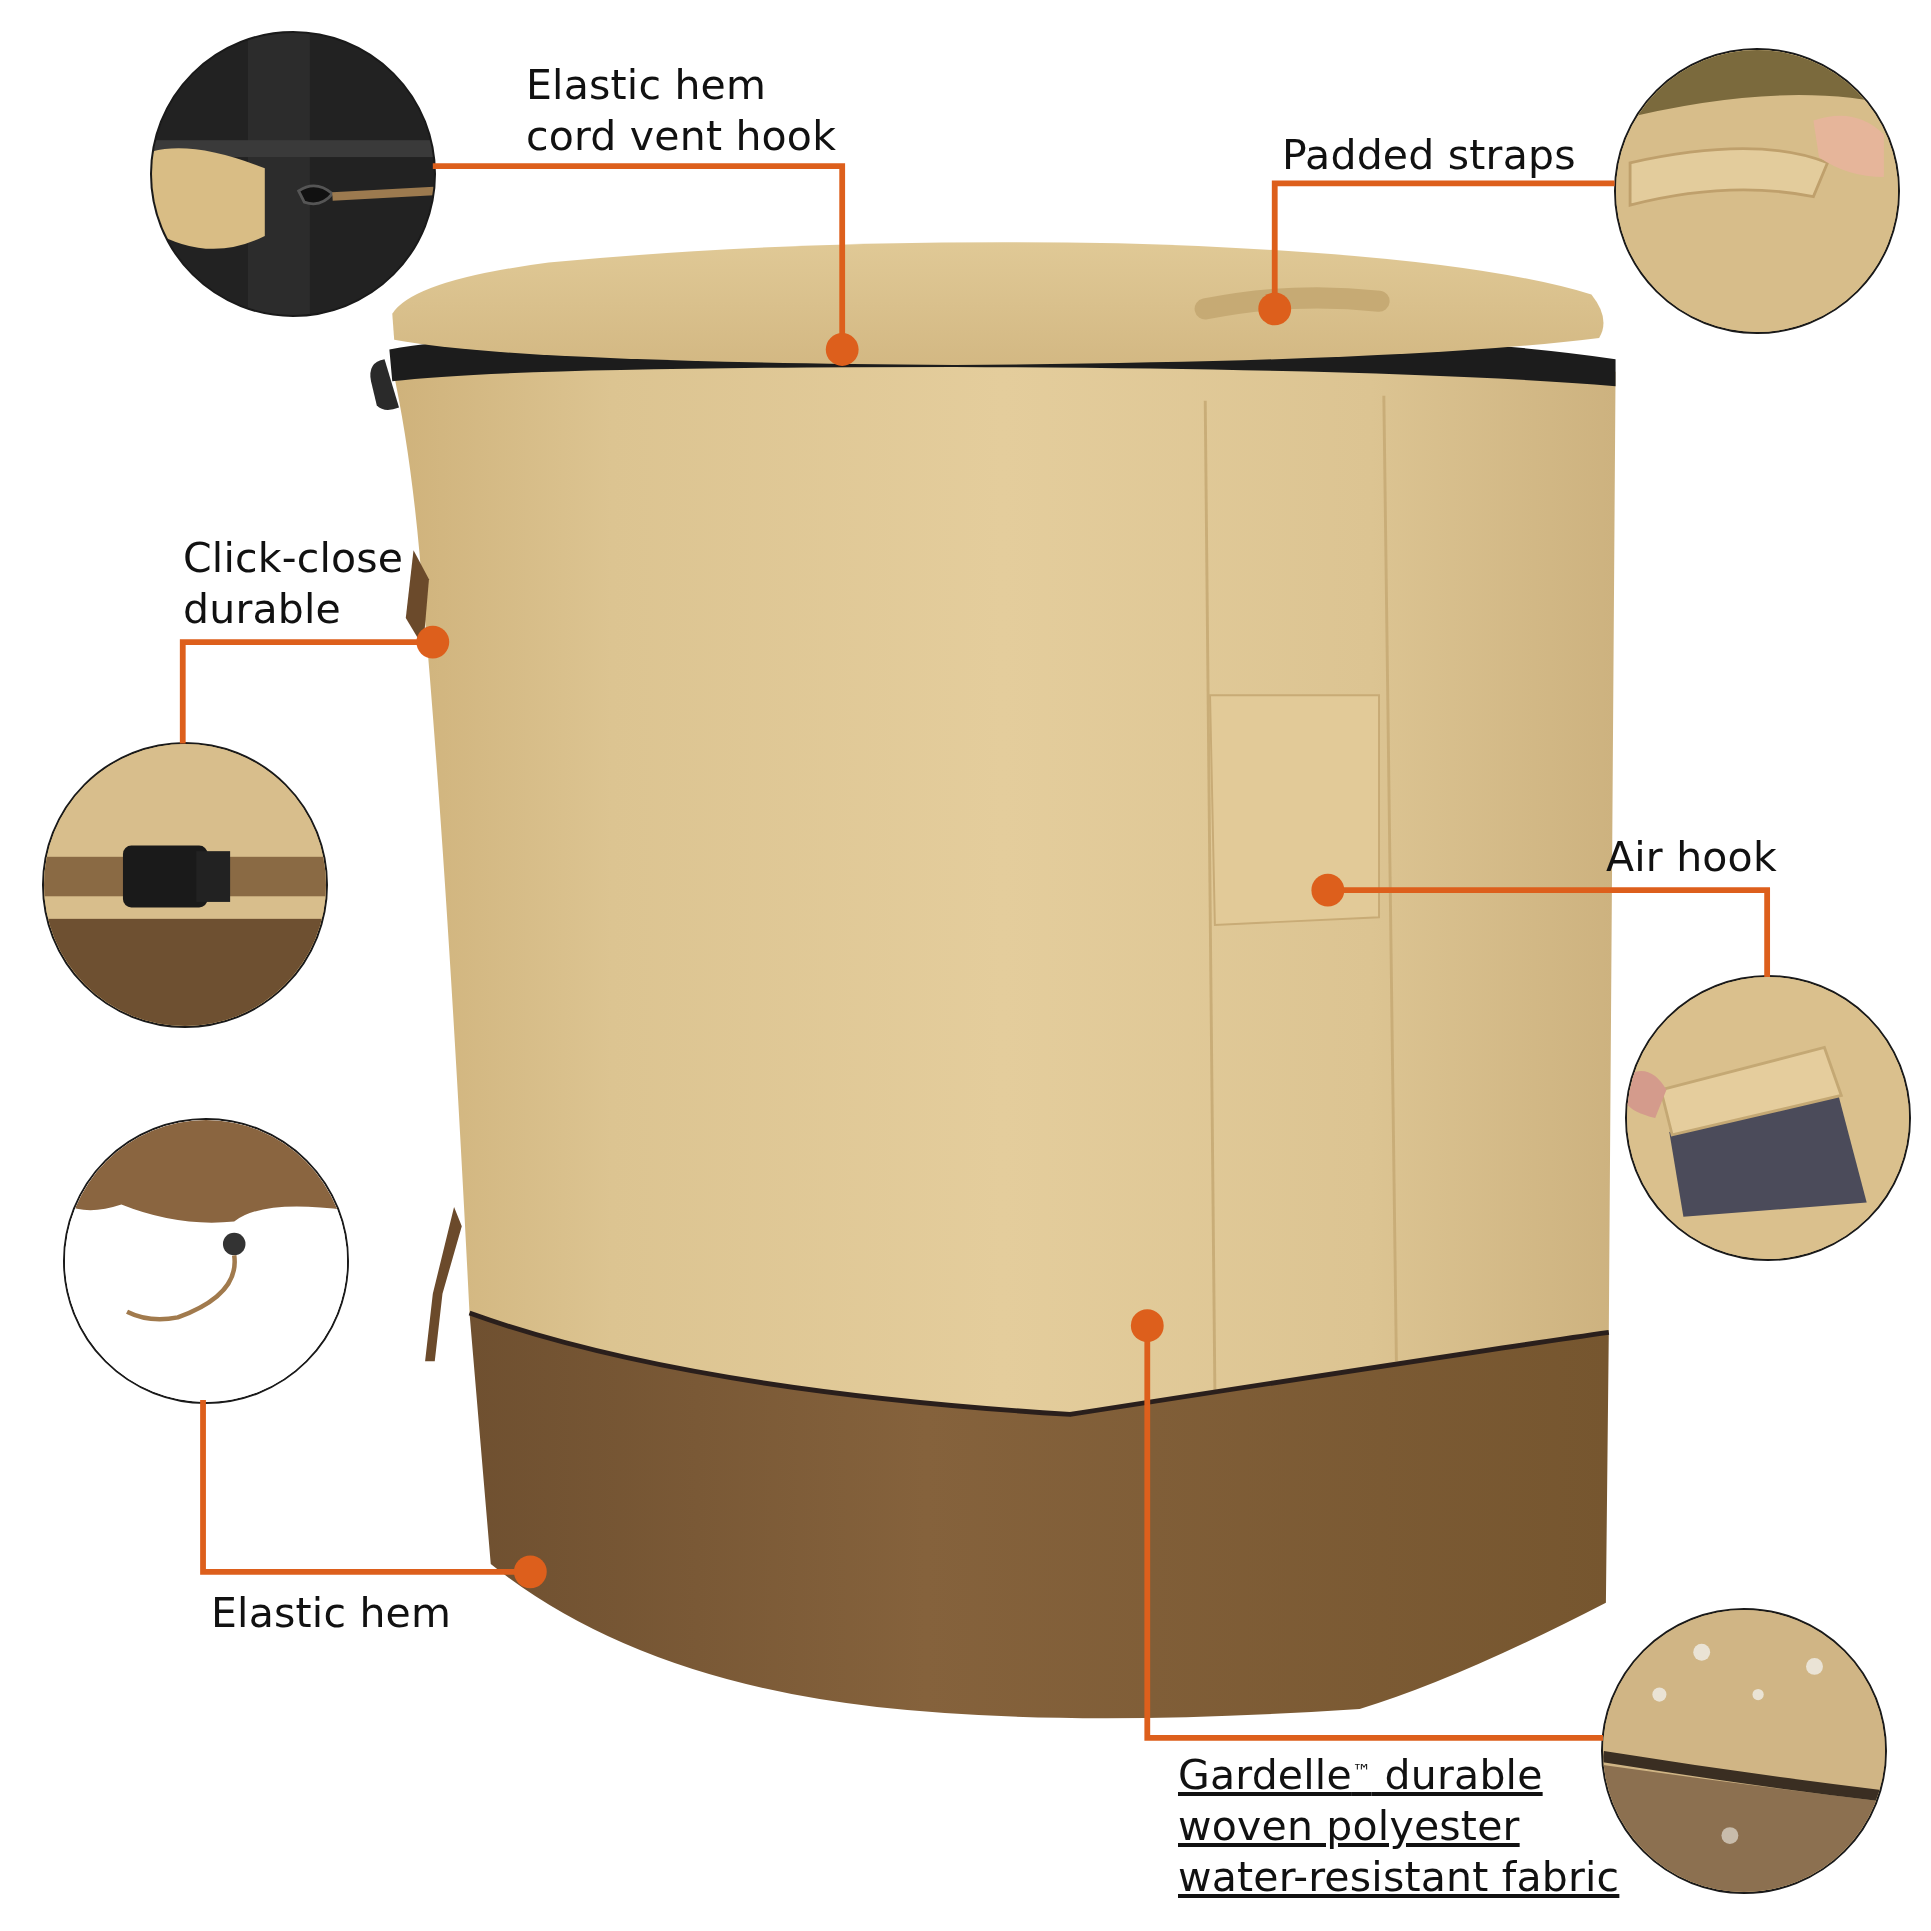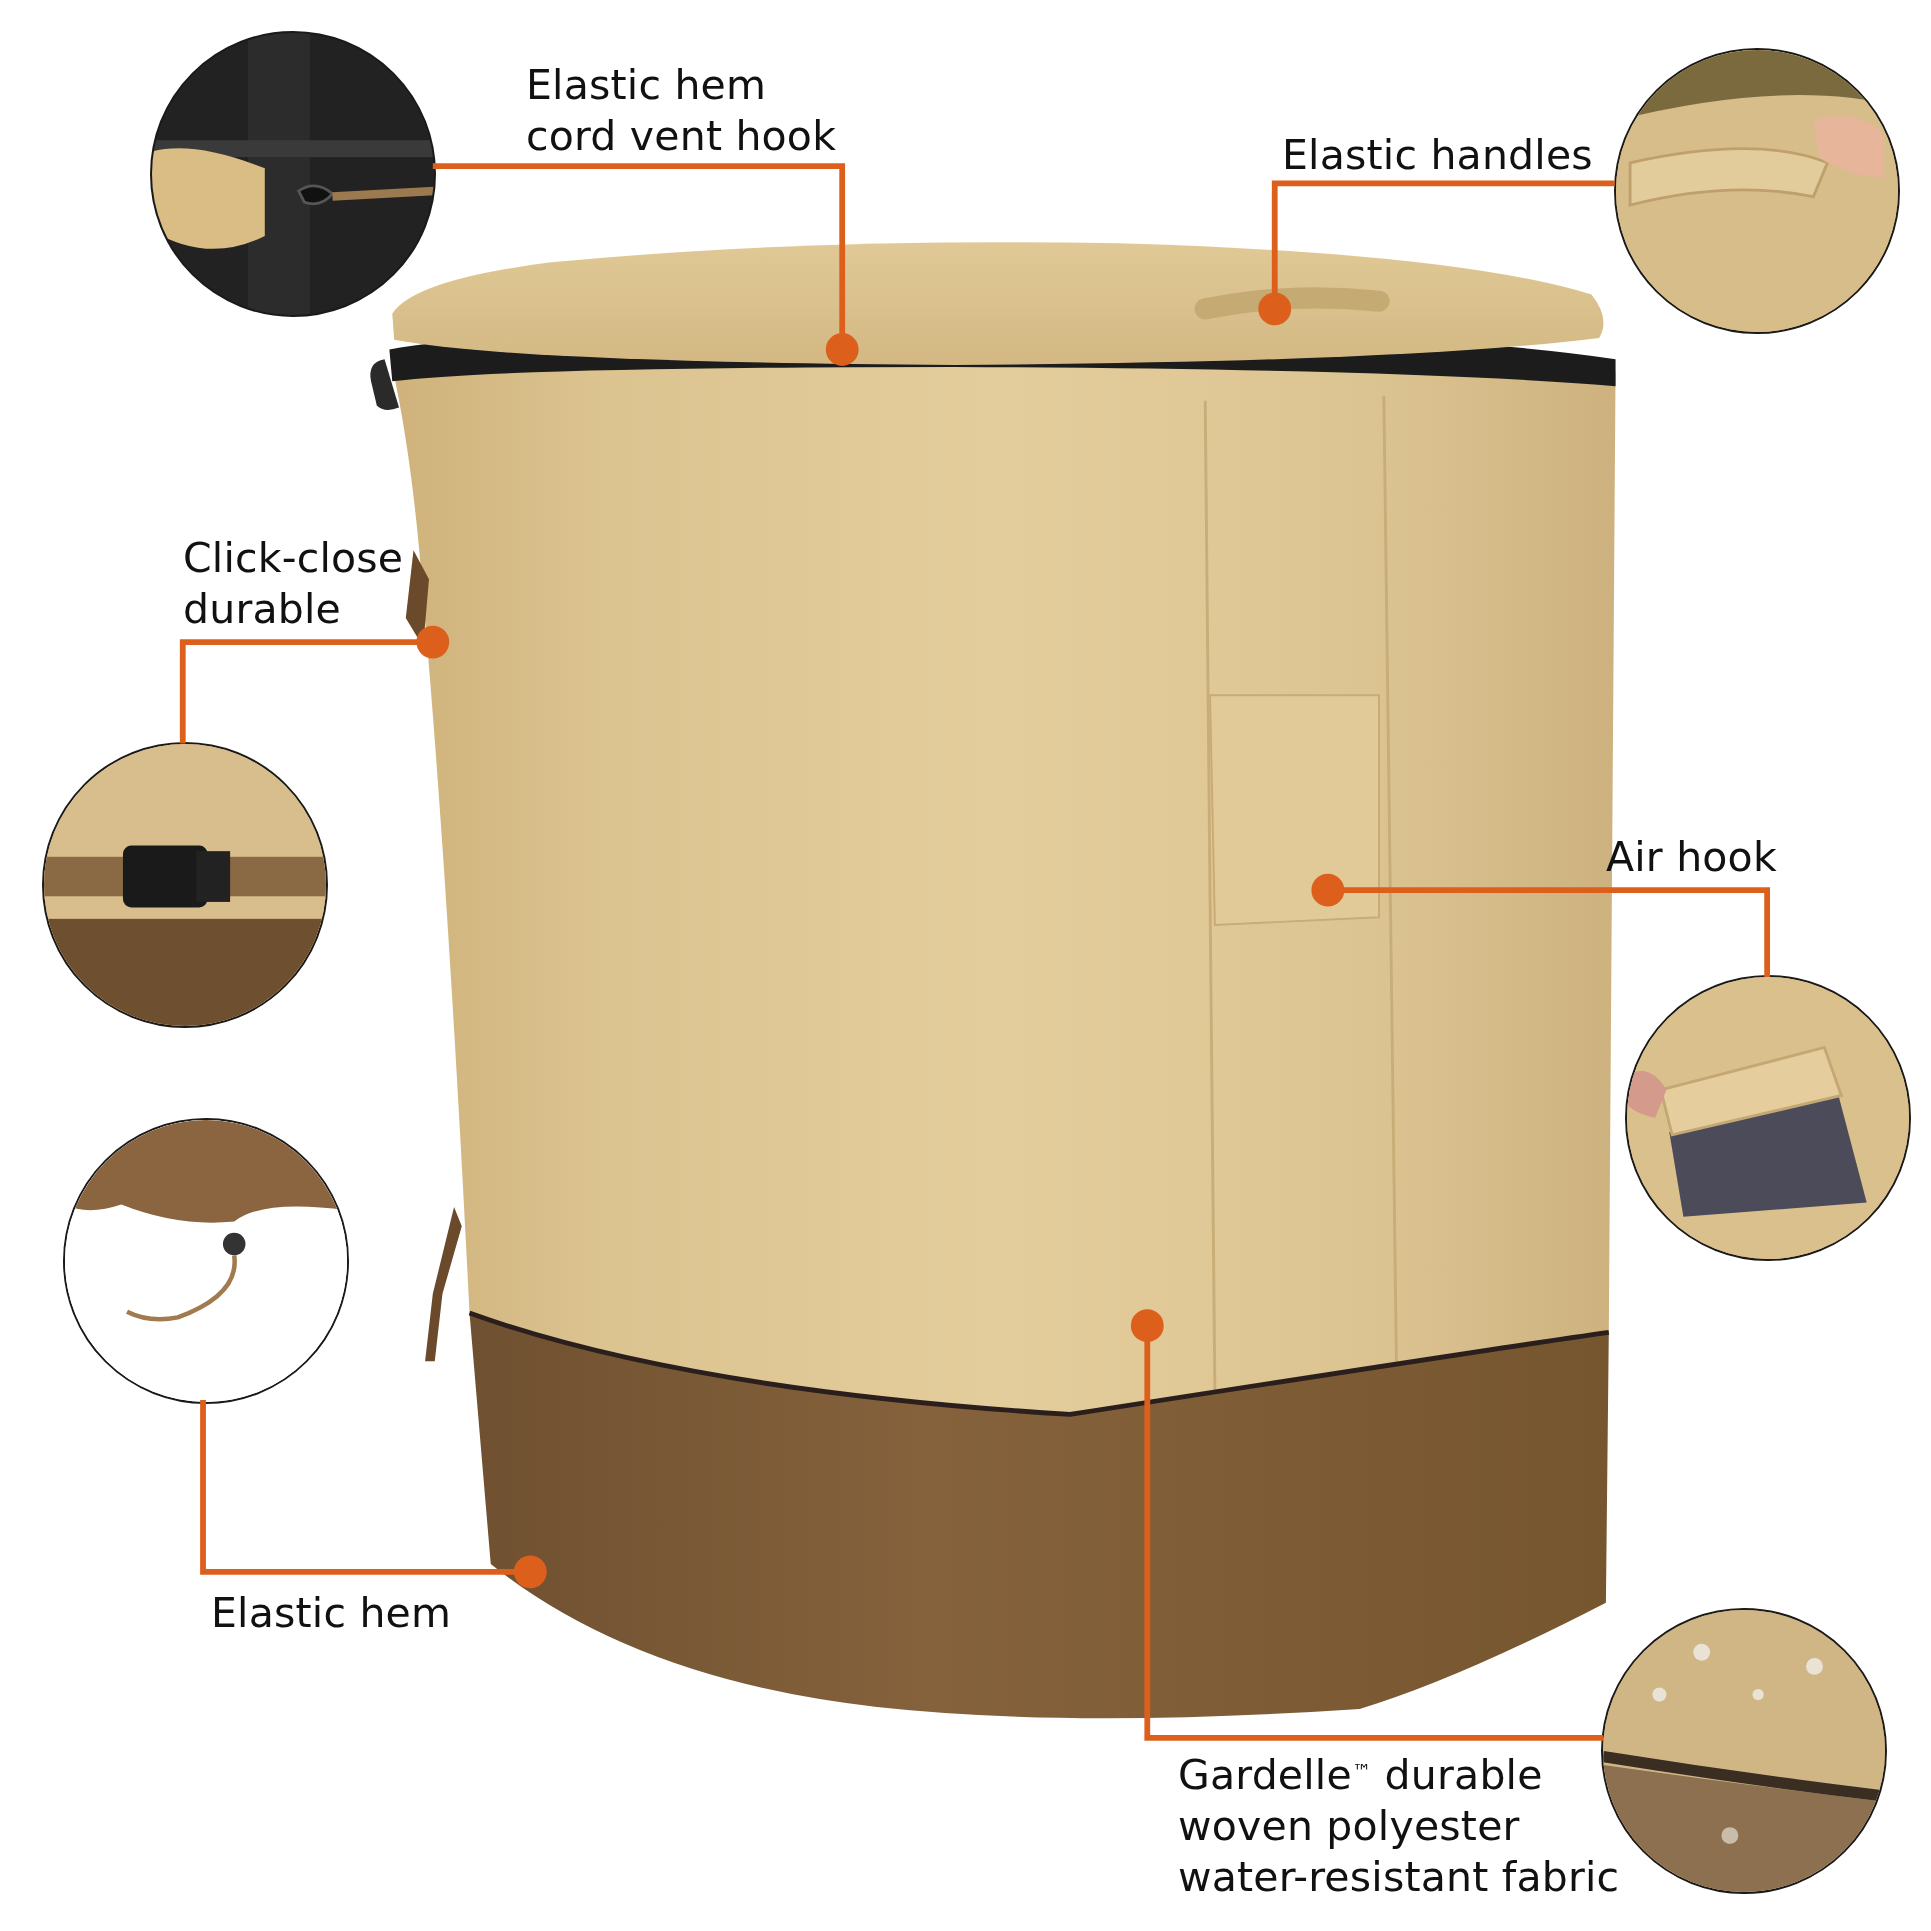--- a/index.html
+++ b/index.html
@@ -138,31 +138,31 @@
       <circle cx="541" cy="1628" r="17"></circle>
       <circle cx="1180" cy="1373" r="17"></circle>
     </g>
   </svg>
 
   <div class="label" style="left:518px;top:60px;">
     <div>Elastic hem</div>
     <div>cord vent hook</div>
   </div>
   <div class="label" style="left:1274px;top:130px;">
-    <div>Elastic handles</div>
+    <div>Padded straps</div>
   </div>
   <div class="label" style="left:175px;top:533px;">
     <div>Click-close</div>
     <div>durable</div>
   </div>
   <div class="label" style="left:1598px;top:832px;">
     <div>Air hook</div>
   </div>
   <div class="label" style="left:203px;top:1588px;">
     <div>Elastic hem</div>
   </div>
-  <div class="label" style="left:1170px;top:1750px;">
+  <div class="label" style="left:1170px;top:1750px;text-decoration:underline;">
     <div><span>Gardelle</span><sup>™</sup><span> durable</span></div>
     <div>woven polyester</div>
     <div>water-resistant fabric</div>
   </div>
 </div>
 
 
 </body></html>

